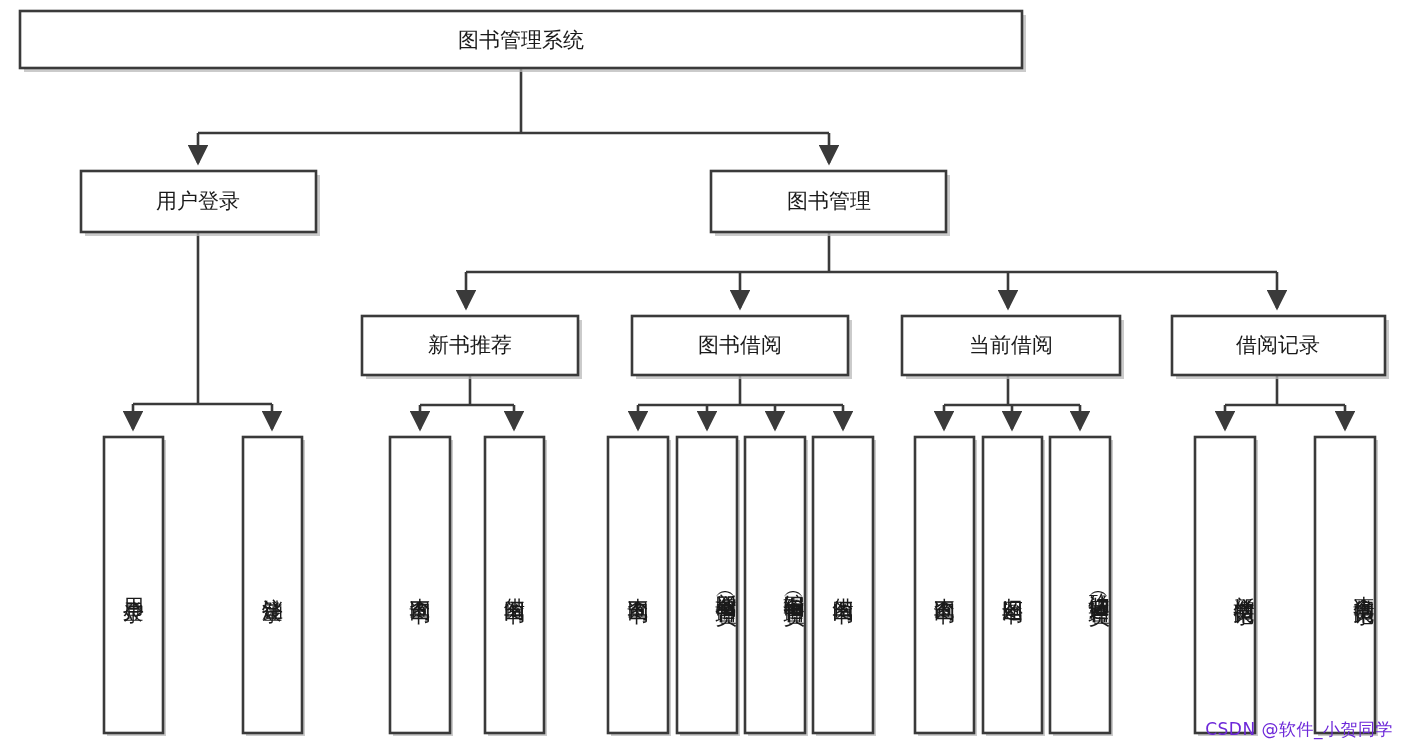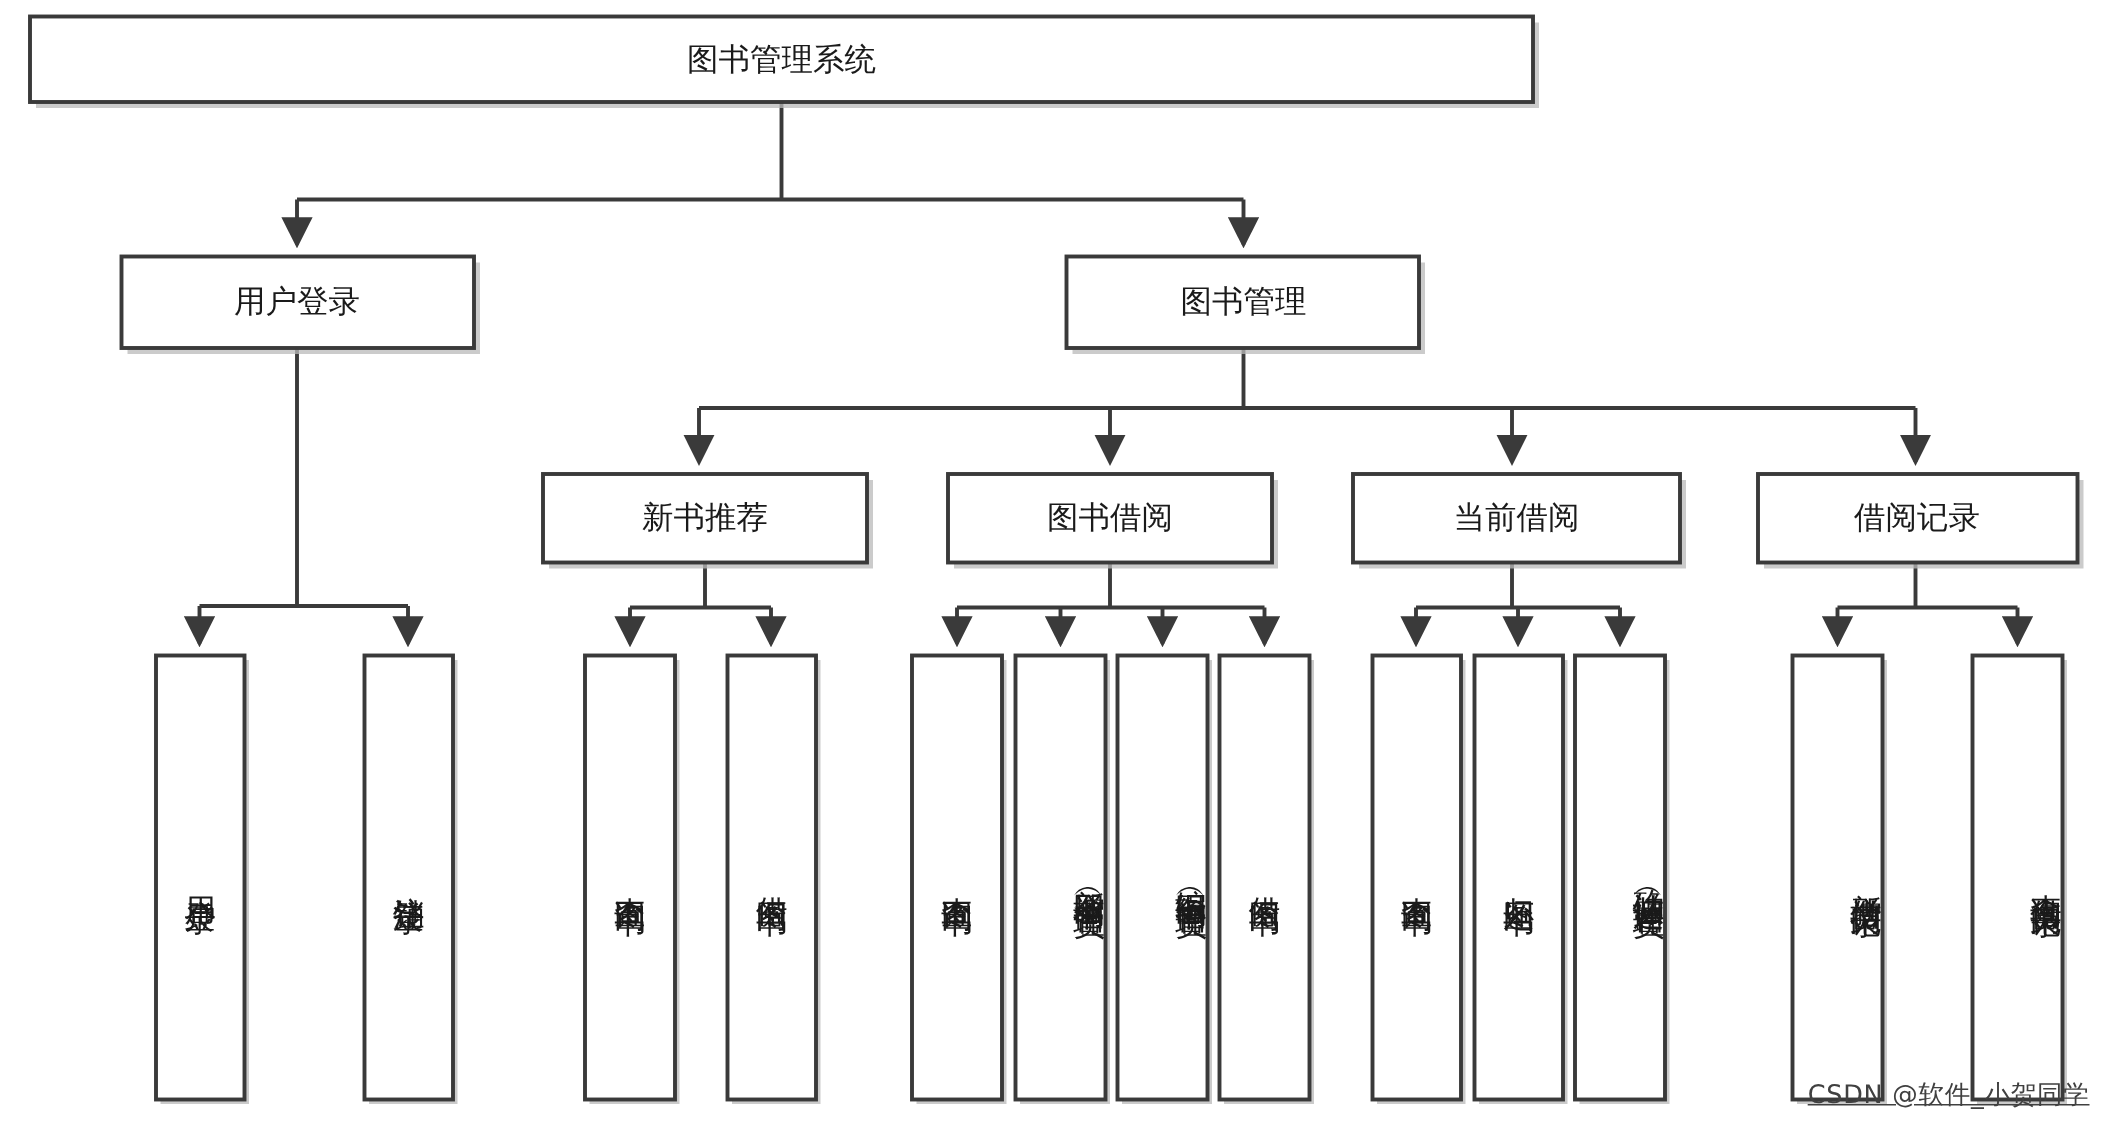--- a/index.html
+++ b/index.html
@@ -66,24 +66,23 @@
     white-space: nowrap;
     pointer-events: none;
     user-select: none;
   }
   .watermark {
     position: absolute;
     right: 12px;
     bottom: 6px;
     font-family: "DejaVu Sans", "Liberation Sans", sans-serif;
     font-size: 17px;
-    color: #404040;
+    color: #6d28d9;
     letter-spacing: 0.5px;
     user-select: none;
-    text-decoration: underline;
   }
 </style>
 </head>
 <body>
 
 <div id="diagram-root">
 
   <svg id="flow-svg" viewBox="0 0 1405 747">
     <defs>
       <marker id="arrow" viewBox="0 0 12 12" refX="10.5" refY="6" markerWidth="8" markerHeight="8" orient="auto-start-reverse">

